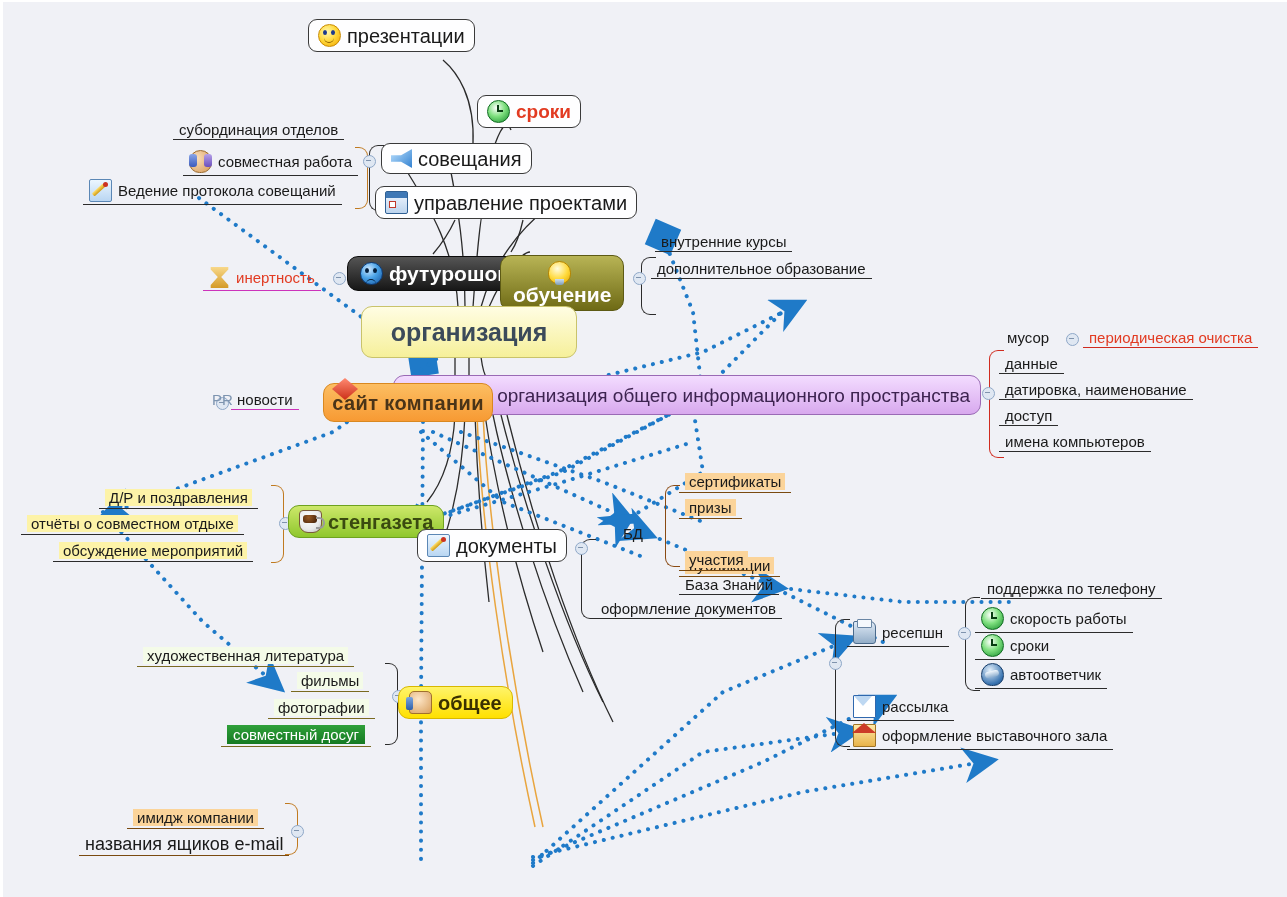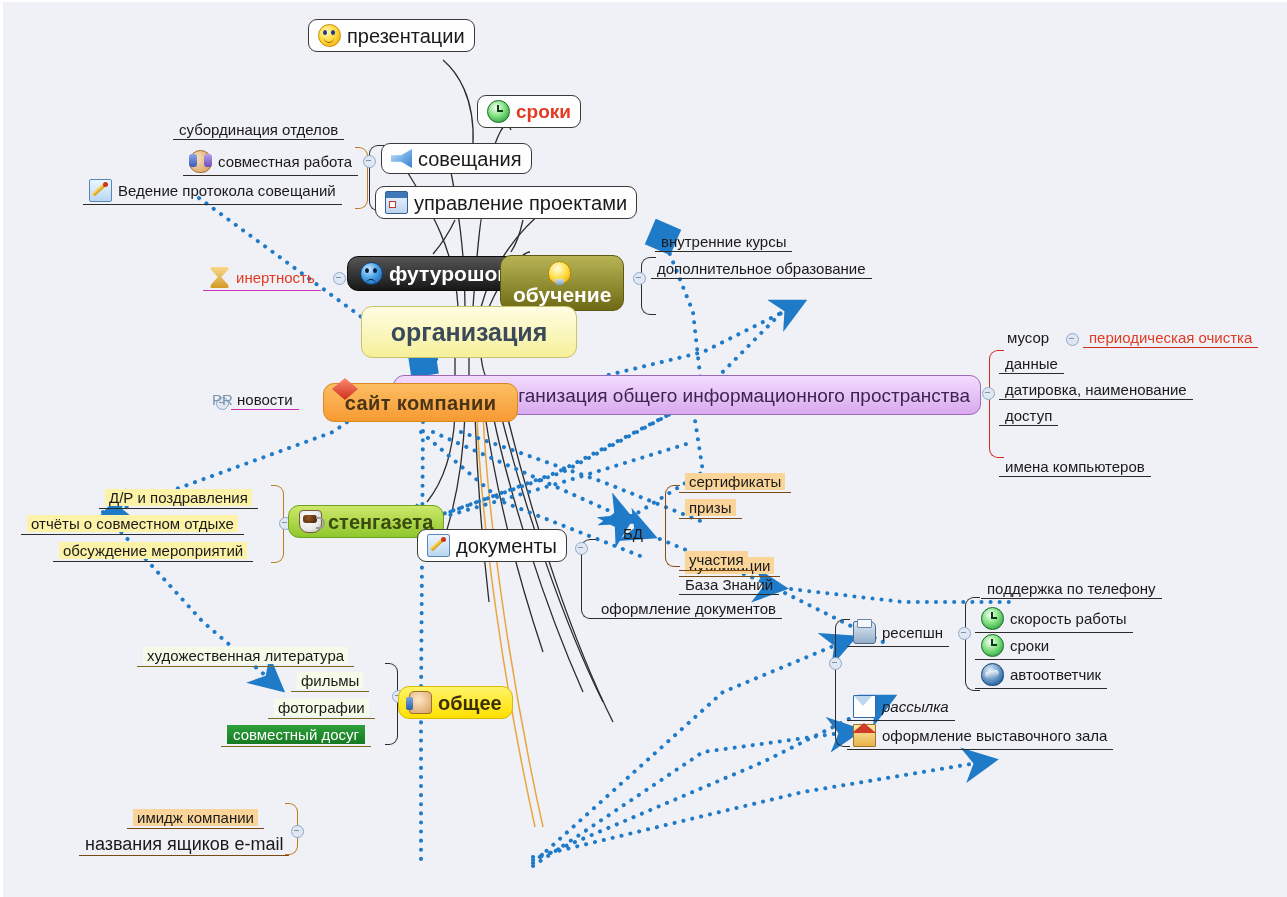--- a/index.html
+++ b/index.html
@@ -452,21 +452,21 @@
 
 
   <div class="node n-yellow" style="left:358px;top:304px;width:216px;height:52px;justify-content:center;">
     <span class="txt" style="font-size:25px;">организация</span>
   </div>
 
   <div class="node n-purple" style="left:390px;top:373px;width:588px;height:40px;justify-content:flex-end;padding-right:10px;">
     <span class="txt" style="font-size:19px;">организация общего информационного пространства</span>
   </div>
 
-  <div class="node n-orange" style="left:320px;top:381px;width:195px;height:39px;justify-content:center;">
+  <div class="node n-orange" style="left:320px;top:381px;width:170px;height:39px;justify-content:center;">
     <span class="ico ic-diamond" style="position:absolute;left:8px;top:-6px;width:26px;height:22px;margin:0;"></span>
     <span class="txt" style="font-size:20px;letter-spacing:.4px;">сайт компании</span>
   </div>
 
   <div class="node" style="left:176px;top:390px;margin-left:33px;">
     <span class="txt t-pr" style="font-size:15px;">PR</span>
   </div>
   <div class="node underlined ul-magenta" style="left:228px;top:389px;">
     <span class="txt" style="font-size:15px;color:#1a1a1a;">новости</span>
   </div>
@@ -480,21 +480,21 @@
 
   <div class="node underlined" style="left:996px;top:353px;">
     <span class="txt" style="font-size:15px;color:#1a1a1a;">данные</span>
   </div>
   <div class="node underlined" style="left:996px;top:379px;">
     <span class="txt" style="font-size:15px;color:#1a1a1a;">датировка, наименование</span>
   </div>
   <div class="node underlined" style="left:996px;top:405px;">
     <span class="txt" style="font-size:15px;color:#1a1a1a;">доступ</span>
   </div>
-  <div class="node underlined" style="left:996px;top:431px;margin-top:25px;">
+  <div class="node underlined" style="left:996px;top:431px;">
     <span class="txt" style="font-size:15px;color:#1a1a1a;">имена компьютеров</span>
   </div>
 
   <div class="node n-green" style="left:285px;top:503px;padding:4px 10px;">
     <span class="ico ic-coffee"></span>
     <span class="txt" style="font-size:20px;">стенгазета</span>
   </div>
 
   <div class="node boxed" style="left:414px;top:527px;">
     <span class="ico ic-pencilnote"></span>
@@ -552,21 +552,21 @@
     <span class="ico ic-clock"></span>
     <span class="txt" style="font-size:15px;color:#1a1a1a;">сроки</span>
   </div>
   <div class="node underlined" style="left:972px;top:660px;">
     <span class="ico ic-phone"></span>
     <span class="txt" style="font-size:15px;color:#1a1a1a;">автоответчик</span>
   </div>
 
   <div class="node underlined" style="left:844px;top:692px;">
     <span class="ico ic-envelope"></span>
-    <span class="txt" style="font-size:15px;color:#1a1a1a;font-style:italic;">рассылка</span>
+    <span class="txt" style="font-size:15px;color:#1a1a1a;">рассылка</span>
   </div>
   <div class="node underlined" style="left:844px;top:721px;">
     <span class="ico ic-house"></span>
     <span class="txt" style="font-size:15px;color:#1a1a1a;">оформление выставочного зала</span>
   </div>
 
   <div class="node underlined ul-olive" style="left:134px;top:644px;">
     <span class="txt hl-verylight" style="font-size:15px;color:#1a1a1a;">художественная литература</span>
   </div>
   <div class="node underlined ul-olive" style="left:288px;top:669px;">

